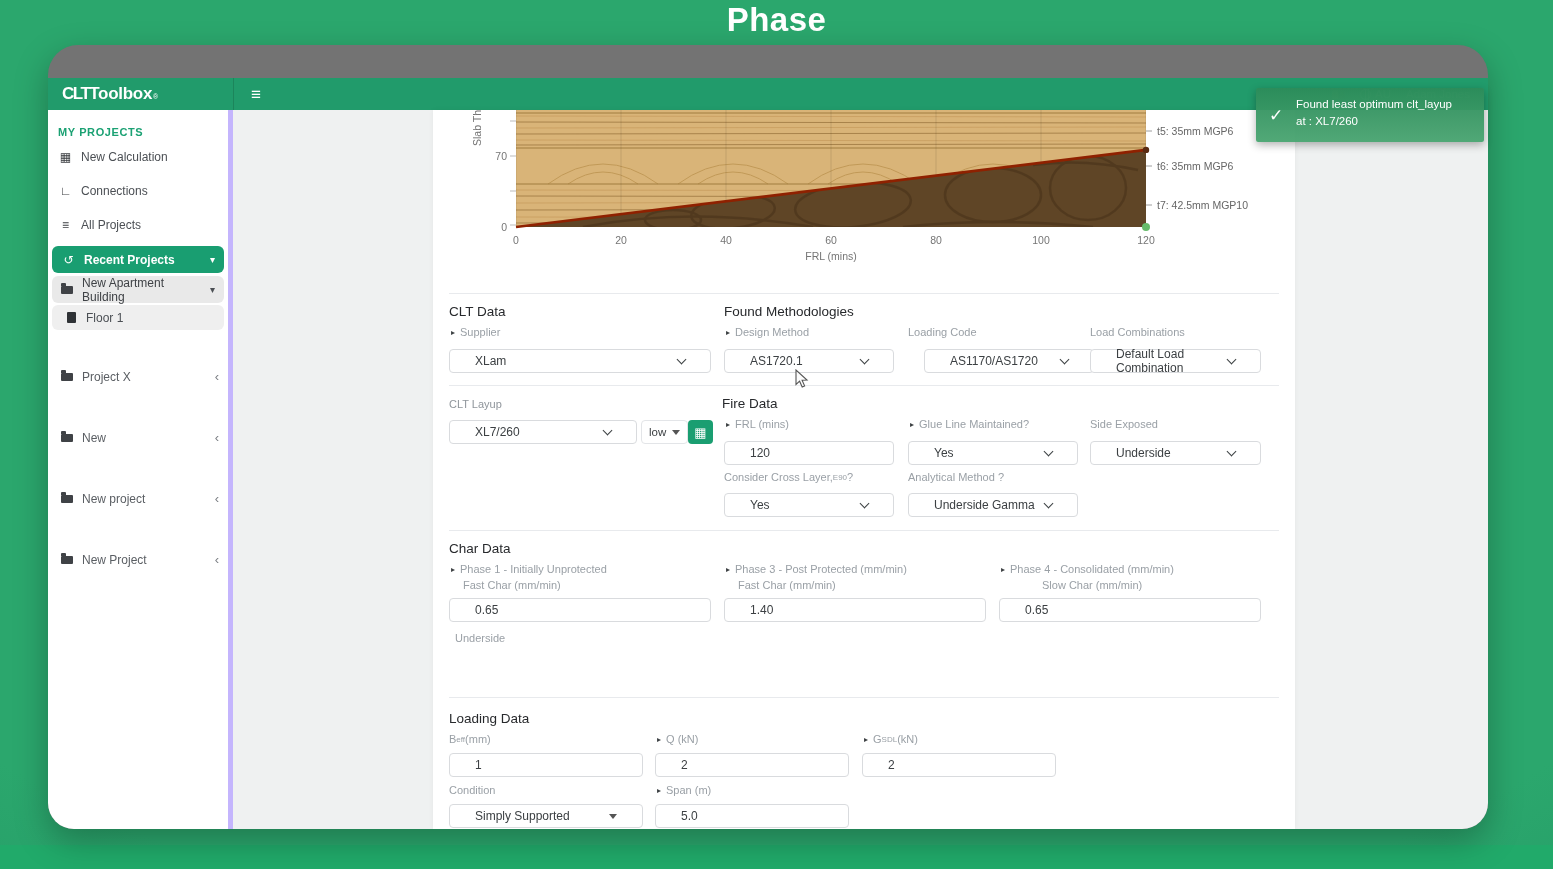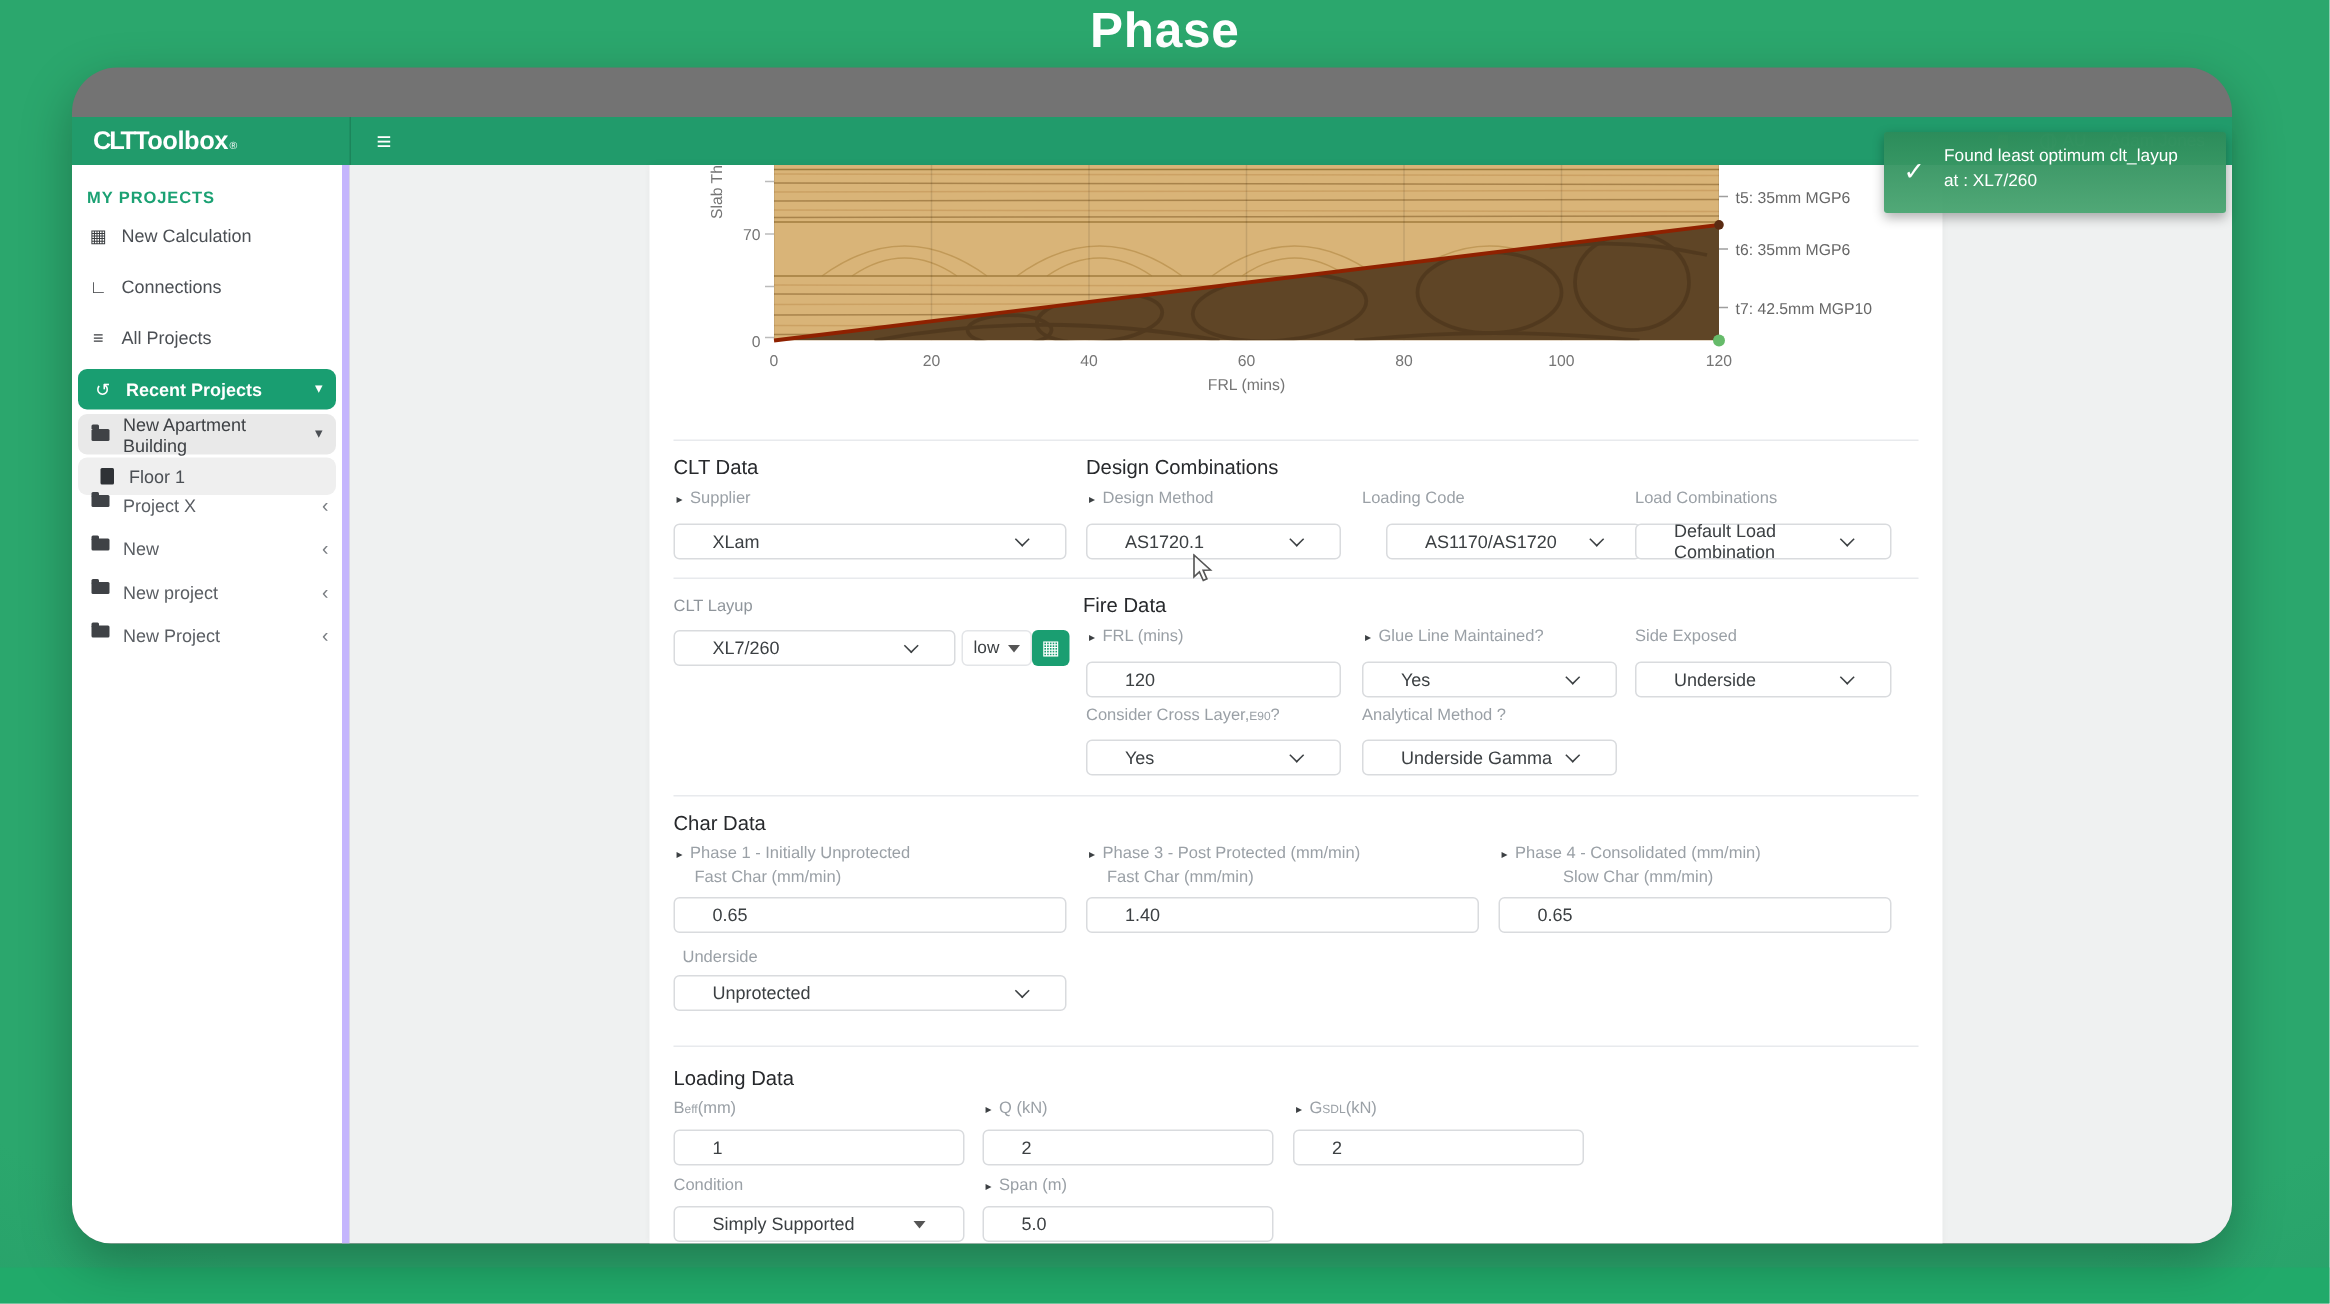--- a/index.html
+++ b/index.html
@@ -47,21 +47,21 @@
     height:27px; margin:4px 4px 0 4px; border-radius:6px; background:#199e71; color:#fff;
     display:flex; align-items:center; padding:0 9px; font-size:12px; font-weight:700; cursor:pointer;
   }
   .sb-btn .sb-ico { color:#fff; font-weight:400; }
   .sb-sub {
     height:27px; margin:3px 4px 0 4px; border-radius:6px; background:#e9e9e9; color:#3f4246;
     display:flex; align-items:center; padding:0 9px; font-size:12px; cursor:pointer;
   }
   .sb-sub2 { height:25px; margin:2px 4px 0 4px; border-radius:6px; background:#efefef; color:#4b4f54;
     display:flex; align-items:center; padding:0 13px; font-size:12px; cursor:pointer; }
-  .sb-plain { height:29px; display:flex; padding:0 9px 0 13px; font-size:12px; color:#5a5e63; cursor:pointer; }
+  .sb-plain { height:29px; display:flex; align-items:center; padding:0 9px 0 13px; font-size:12px; color:#5a5e63; cursor:pointer;margin-top:32px; }
   .spacer { flex:1; }
   .chev-down { color:inherit; font-size:10px; }
   .chev-left { color:#7a7e83; font-size:13px; line-height:1; }
   .ico-folder { width:12px; height:8px; background:#3f4246; border-radius:1px; position:relative; margin-right:9px; }
   .ico-folder::before { content:""; position:absolute; top:-2.5px; left:0; width:5px; height:3px; background:#3f4246; border-radius:1px 1px 0 0; }
   .ico-file { width:9px; height:11px; background:#2f3236; border-radius:1px; margin:0 10px 0 2px; }
 
   
   .main { position:absolute; left:185px; top:65px; width:1255px; height:719px; background:#eff1f1; }
   .form-card { position:absolute; left:200px; top:0; width:862px; height:719px; background:#fff; box-shadow:0 0 5px rgba(0,0,0,.05); }
@@ -292,21 +292,21 @@
       <div class="sec" style="left:16px; top:194px">CLT Data</div>
       <div class="lbl" style="left:18px; top:216px">
         <span class="mark">▸</span>
         <span>Supplier</span>
       </div>
       <div class="select" style="left:16px; top:239px; width:262px">
         <span>XLam</span>
         <span class="chev"></span>
       </div>
 
-      <div class="sec" style="left:291px; top:194px">Design Combinations</div>
+      <div class="sec" style="left:291px; top:194px">Found Methodologies</div>
       <div class="lbl" style="left:293px; top:216px">
         <span class="mark">▸</span>
         <span>Design Method</span>
       </div>
       <div class="select" style="left:291px; top:239px; width:170px">
         <span>AS1720.1</span>
         <span class="chev"></span>
       </div>
       <div class="lbl" style="left:475px; top:216px">
           <span>Loading Code</span>
@@ -410,24 +410,20 @@
       </div>
       <div class="inp" style="left:291px; top:488px; width:262px">
         <span>1.40</span>
       </div>
       <div class="inp" style="left:566px; top:488px; width:262px">
         <span>0.65</span>
       </div>
       <div class="lbl" style="left:22px; top:522px">
           <span>Underside</span>
         </div>
-      <div class="select" style="left:16px; top:540px; width:262px">
-        <span>Unprotected</span>
-        <span class="chev"></span>
-      </div>
 
       <div class="hdiv" style="top:587px"></div>
 
       <div class="sec" style="left:16px; top:601px">Loading Data</div>
       <div class="lbl" style="left:16px; top:623px">
         <span>B </span>
           <sub>eff</sub>
           <span> (mm)</span>
       </div>
       <div class="lbl" style="left:224px; top:623px">

